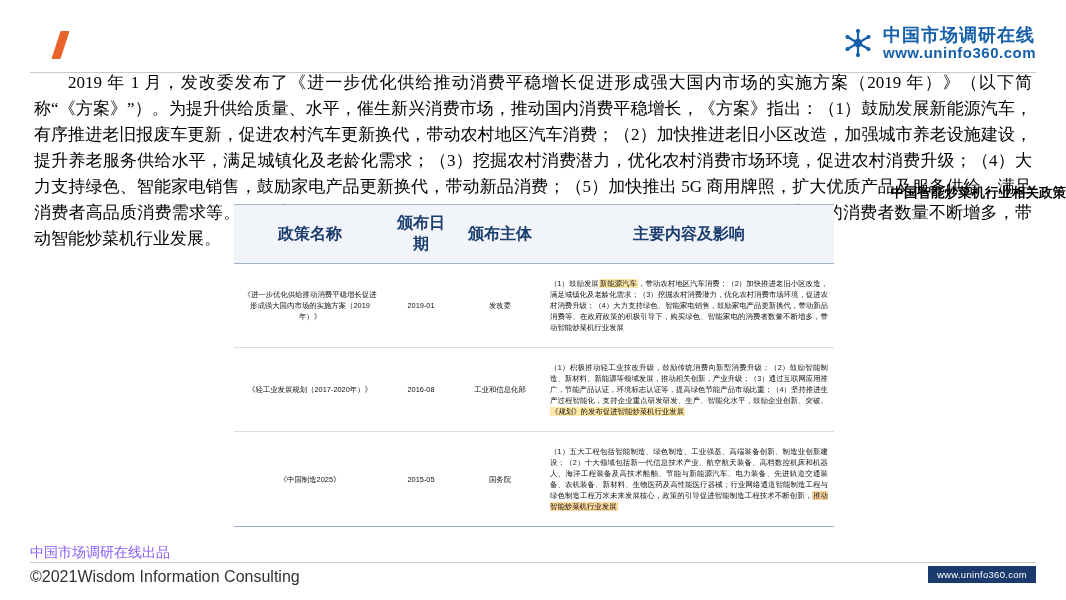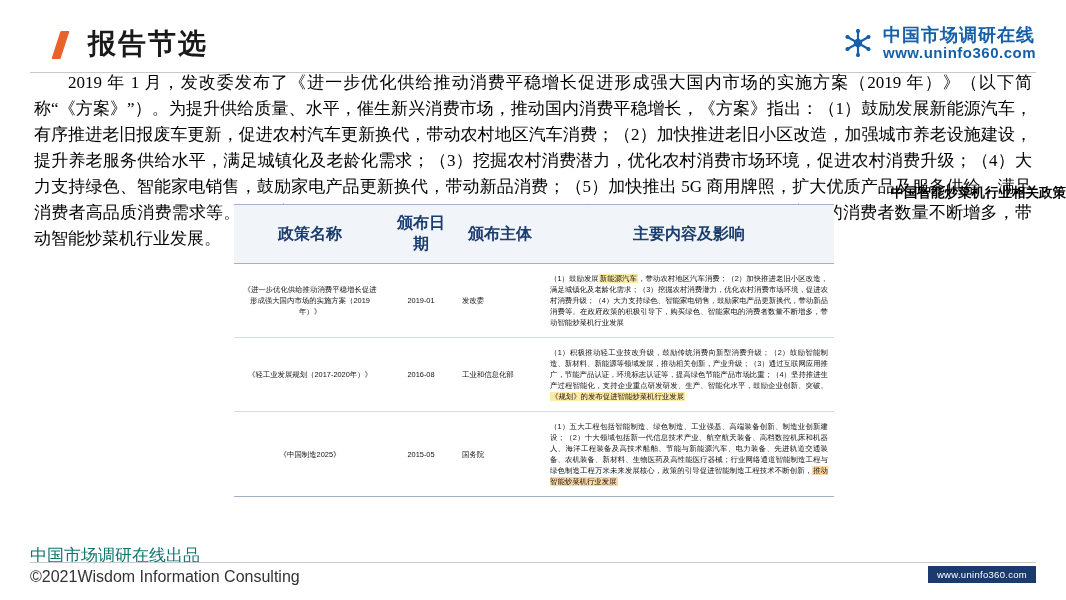--- a/index.html
+++ b/index.html
@@ -143,28 +143,28 @@
     font-size: 16px;
     font-weight: bold;
     padding: 8px 4px;
     text-align: center;
     border-top: 1.6px solid #9fb2c8;
     border-bottom: 1.2px solid #9fb2c8;
   }
   table.policy td {
     font-size: 7.4px;
     line-height: 11px;
-    padding: 9px 6px;
+    padding: 14px 6px;
     border-bottom: 0.8px solid #d5dde6;
     color: #111;
     vertical-align: middle;
   }
   td.c-name { width: 152px; text-align: center; font-size: 8.4px; line-height: 12px; }
   td.c-date { width: 70px; text-align: center; font-size: 8.4px; }
-  td.c-org  { width: 88px; font-size: 8.4px; }
+  td.c-org  { width: 88px; text-align: center; font-size: 8.4px; }
   td.c-desc { width: 290px; text-align: justify; }
   tr.last td { border-bottom: 1.6px solid #9fb2c8; }
   .hl {
     background: #ffe9a8;
     padding: 0 1px;
   }
   .hl-2 { background: #ffd9a0; padding: 0 1px; }
 
   
   .footer-line {
@@ -172,22 +172,22 @@
     left: 30px;
     top: 562px;
     width: 1006px;
     height: 1px;
     background: #c9c9c9;
   }
   .footer-company {
     position: absolute;
     left: 30px;
     top: 544px;
-    font-size: 17px;
-    color: #0f766e;
+    font-size: 14px;
+    color: #8b5cf6;
   }
   .footer-copy {
     position: absolute;
     left: 30px;
     top: 568px;
     font-family: "Liberation Sans", "DejaVu Sans", sans-serif;
     font-size: 16px;
     color: #333;
   }
   .footer-url {
@@ -208,21 +208,20 @@
 </style>
 </head>
 <body>
 
 <div class="page">
 
   <div class="header">
     <div class="header-mark">
       <div class="slash"></div>
     </div>
-    <div class="header-title">报告节选</div>
     <div class="brand">
       <div class="brand-logo">
         <svg width="34" height="34" viewBox="0 0 34 34">
           <g stroke="#1560a8" stroke-width="2.2" stroke-linecap="round">
             <line x1="17" y1="4" x2="17" y2="30"></line>
             <line x1="5.7" y1="10.5" x2="28.3" y2="23.5"></line>
             <line x1="5.7" y1="23.5" x2="28.3" y2="10.5"></line>
           </g>
           <circle cx="17" cy="17" r="4.2" fill="#1560a8"></circle>
           <g fill="#1560a8">

